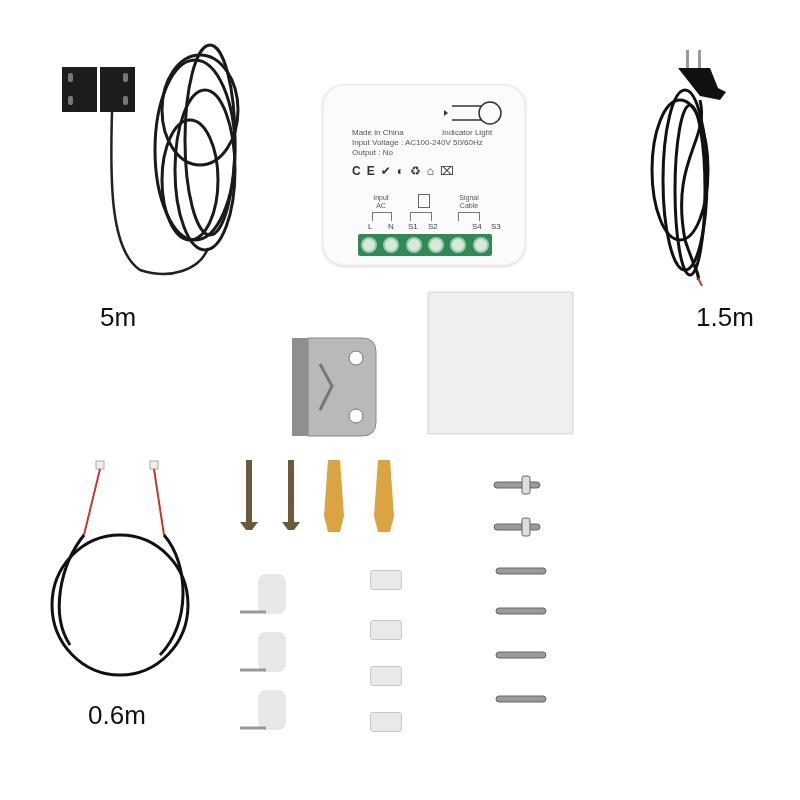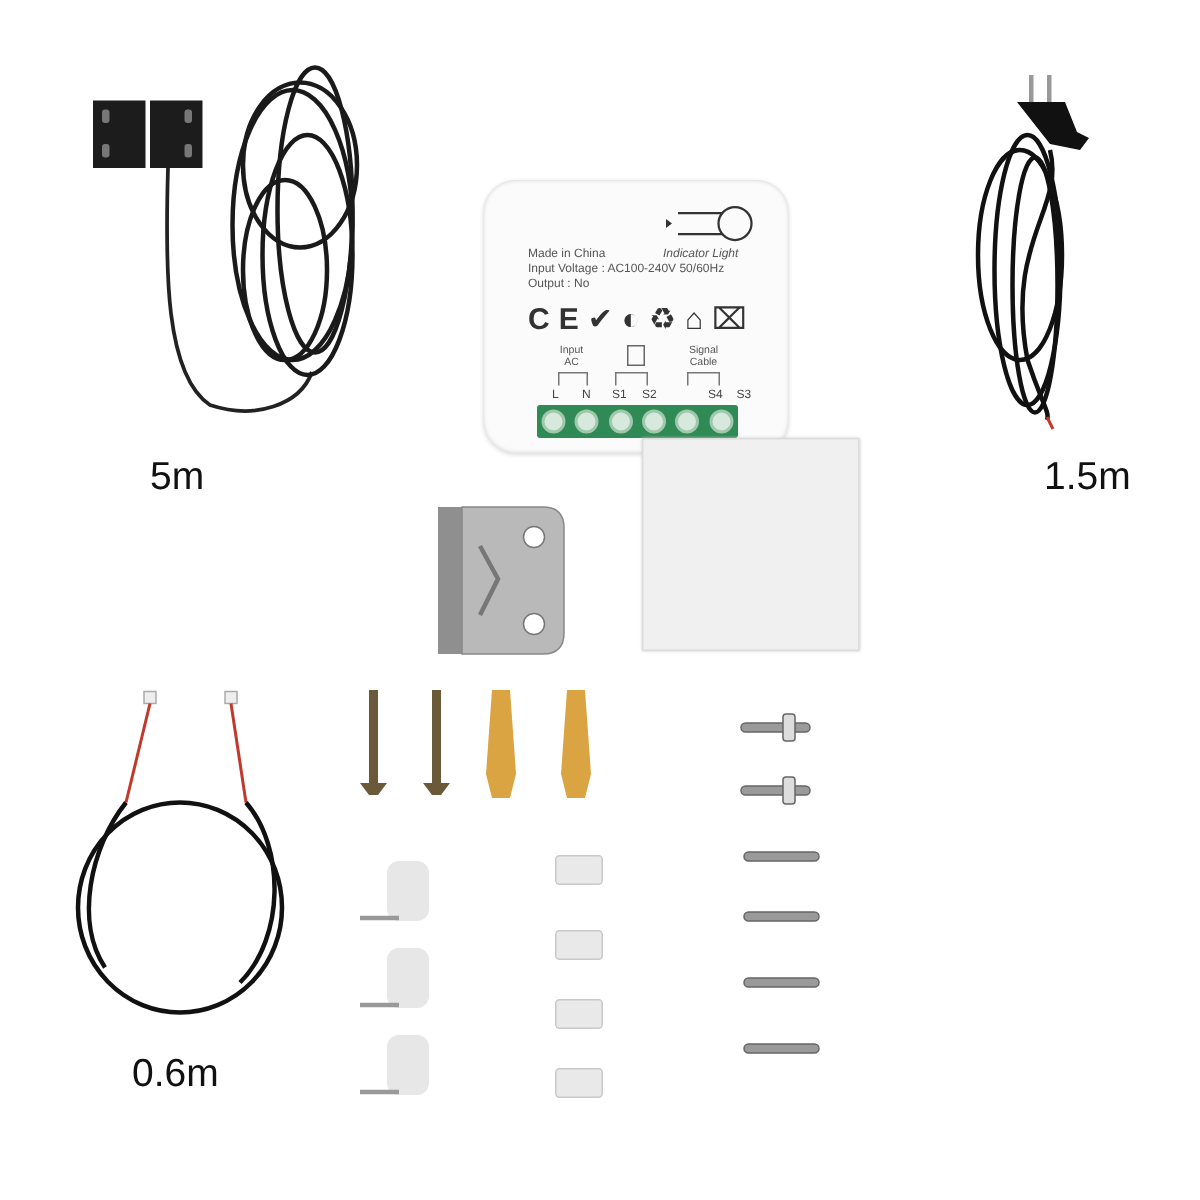--- a/index.html
+++ b/index.html
@@ -1,20 +1,20 @@
 <!DOCTYPE html>
 <html><head>
 <meta charset="utf-8">
 <style>
   html,body{margin:0;padding:0;background:#ffffff;}
   body{width:800px;height:800px;position:relative;overflow:hidden;font-family:"Liberation Sans",sans-serif;}
   .abs{position:absolute;}
   .len-label{position:absolute;font-size:26px;color:#111;font-family:"Liberation Sans",sans-serif;}
   
-  .module{left:322px;top:84px;width:204px;height:182px;background:#fbfbfb;border-radius:22px;box-shadow:0 0 3px #cfcfcf inset, 0 1px 3px #ddd;margin-top:36px;}
+  .module{left:322px;top:84px;width:204px;height:182px;background:#fbfbfb;border-radius:22px;box-shadow:0 0 3px #cfcfcf inset, 0 1px 3px #ddd;}
   .module .txt{position:absolute;font-size:8px;color:#555;line-height:10px;white-space:nowrap;}
   .terminal{position:absolute;left:36px;top:150px;width:134px;height:22px;background:#2f8a55;border-radius:2px;display:flex;justify-content:space-around;align-items:center;}
   .screw-t{width:16px;height:16px;border-radius:50%;background:#d6e9dc;border:2px solid #9fc8ad;box-sizing:border-box;}
   .tlabel{position:absolute;font-size:8px;color:#444;}
   .grp{position:absolute;font-size:7px;color:#555;text-align:center;line-height:8px;}
   .bracket{position:absolute;border:1px solid #777;border-bottom:none;height:8px;}
   .sticker{left:428px;top:292px;width:143px;height:140px;background:#f0f0f0;border:1px solid #dcdcdc;box-shadow:0 0 2px #ccc;}
   .plug-box{width:30px;height:18px;background:#e9e9e9;border:1px solid #c9c9c9;border-radius:3px;}
 </style>
 </head>
@@ -41,24 +41,24 @@
 <div class="len-label" style="left:100px;top:302px;text-align:center;">5m</div>
 
 <div class="abs module">
   <svg class="abs" style="left:120px;top:14px" width="60" height="30">
     <polygon points="2,12 6,15 2,18" fill="#333"></polygon>
     <line x1="10" y1="8" x2="40" y2="8" stroke="#333" stroke-width="1.5"></line>
     <line x1="10" y1="22" x2="40" y2="22" stroke="#333" stroke-width="1.5"></line>
     <circle cx="48" cy="15" r="11" fill="none" stroke="#333" stroke-width="1.5"></circle>
   </svg>
   <div class="txt" style="left:30px;top:44px;">Made in China</div>
-  <div class="txt" style="left:120px;top:44px;font-style:italic;">Indicator Light</div>
+  <div class="txt" style="left:120px;top:44px;">Indicator Light</div>
   <div class="txt" style="left:30px;top:54px;">Input Voltage : AC100-240V 50/60Hz</div>
   <div class="txt" style="left:30px;top:64px;">Output :  No</div>
-  <div class="abs" style="left:30px;top:80px;font-size:20px;color:#333;letter-spacing:6px;white-space:nowrap;">
+  <div class="abs" style="left:30px;top:80px;font-size:12px;color:#333;letter-spacing:6px;white-space:nowrap;">
     <span style="font-weight:bold;">CE</span><span>✔</span><span>◐</span><span>♻</span><span>⌂</span><span>⌧</span>
   </div>
 
   <div class="grp" style="left:44px;top:110px;width:30px;">Input<br>AC</div>
   <div class="abs" style="left:96px;top:110px;width:10px;height:12px;border:1px solid #666;"></div>
   <div class="grp" style="left:130px;top:110px;width:34px;">Signal<br>Cable</div>
   <div class="bracket" style="left:50px;top:128px;width:18px;"></div>
   <div class="bracket" style="left:88px;top:128px;width:20px;"></div>
   <div class="bracket" style="left:136px;top:128px;width:20px;"></div>
   <div class="tlabel" style="left:46px;top:138px;">L</div>

